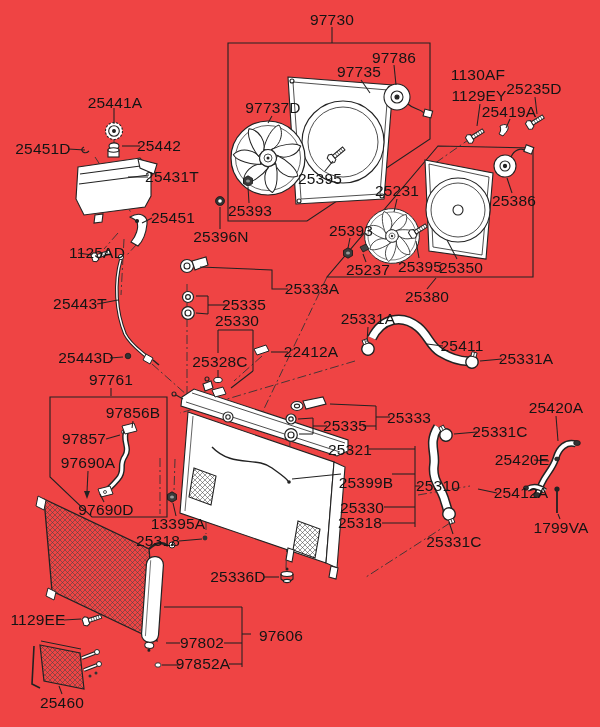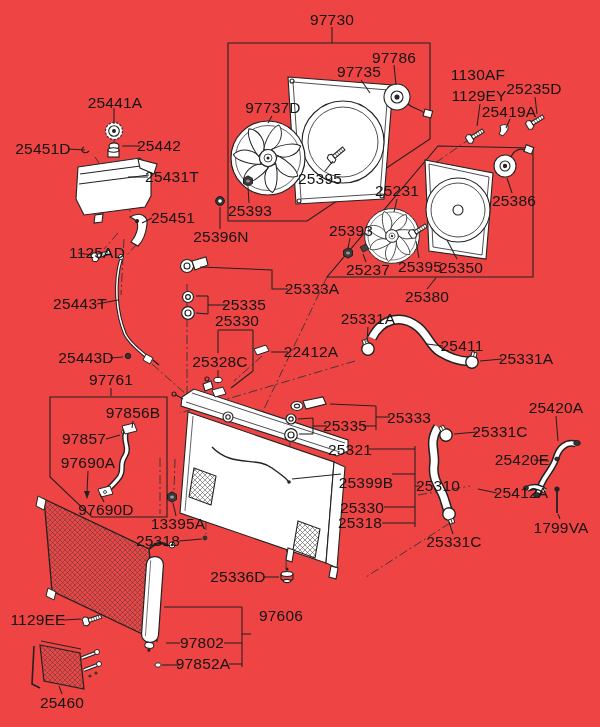--- a/index.html
+++ b/index.html
@@ -418,17 +418,17 @@
       <div class="lbl" style="left: 360px; top: 523px;">25318</div>
       <div class="lbl" style="left: 556px; top: 408px;">25420A</div>
       <div class="lbl" style="left: 500px; top: 432px;">25331C</div>
       <div class="lbl" style="left: 522px; top: 460px;">25420E</div>
       <div class="lbl" style="left: 521px; top: 493px;">25412A</div>
       <div class="lbl" style="left: 561px; top: 528px;">1799VA</div>
       <div class="lbl" style="left: 454px; top: 542px;">25331C</div>
       <div class="lbl" style="left: 238px; top: 577px;">25336D</div>
       <div class="lbl" style="left: 38px; top: 620px;">1129EE</div>
       <div class="lbl" style="left: 202px; top: 643px;">97802</div>
-      <div class="lbl" style="left: 281px; top: 616px; text-align: right;">97606</div>
+      <div class="lbl" style="left: 281px; top: 636px; text-align: right;">97606</div>
       <div class="lbl" style="left: 203px; top: 664px;">97852A</div>
       <div class="lbl" style="left: 62px; top: 703px;">25460</div>
     </div>
 </div>
 
 </body></html>

